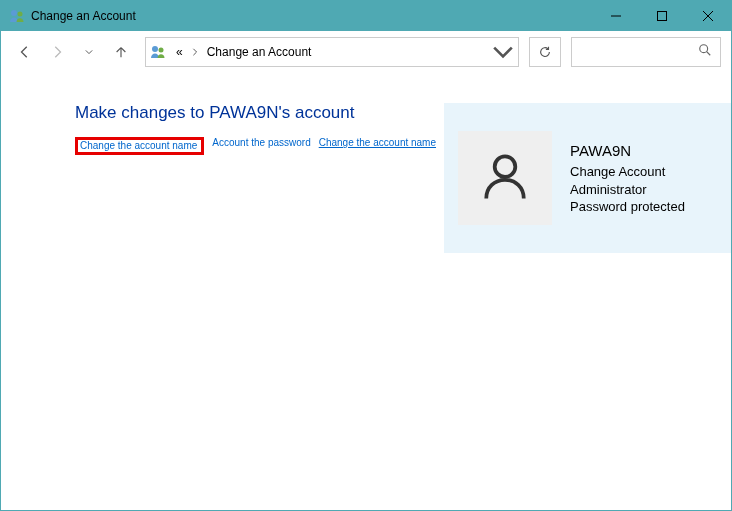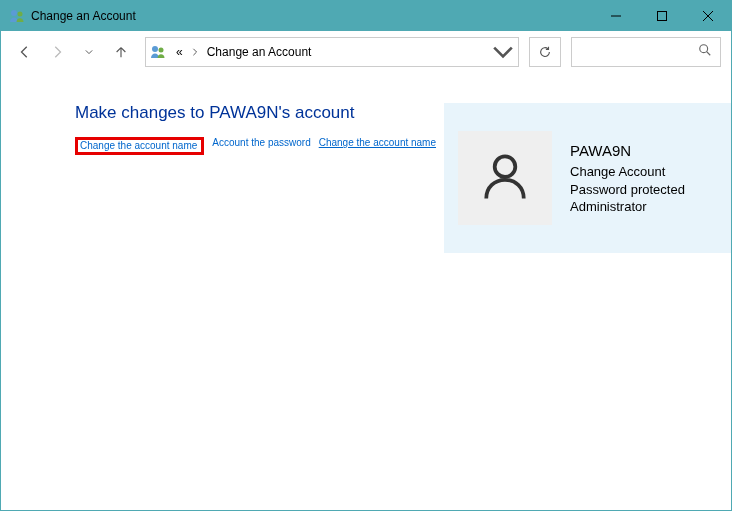--- a/index.html
+++ b/index.html
@@ -163,18 +163,18 @@
         <span>
           <svg viewBox="0 0 64 64">
               <circle cx="32" cy="22" r="11" fill="none" stroke="#333" stroke-width="4"></circle>
               <path d="M12 56c0-12 9-20 20-20s20 8 20 20" fill="none" stroke="#333" stroke-width="4"></path>
             </svg>
         </span>
       </div>
       <div class="account-info">
         <div class="account-name">PAWA9N</div>
         <div>Change Account</div>
+        <div>Administrator</div>
         <div>Password protected</div>
-        <div>Administrator</div>
       </div>
     </div>
   </div>
 </div>
 
 </body></html>

